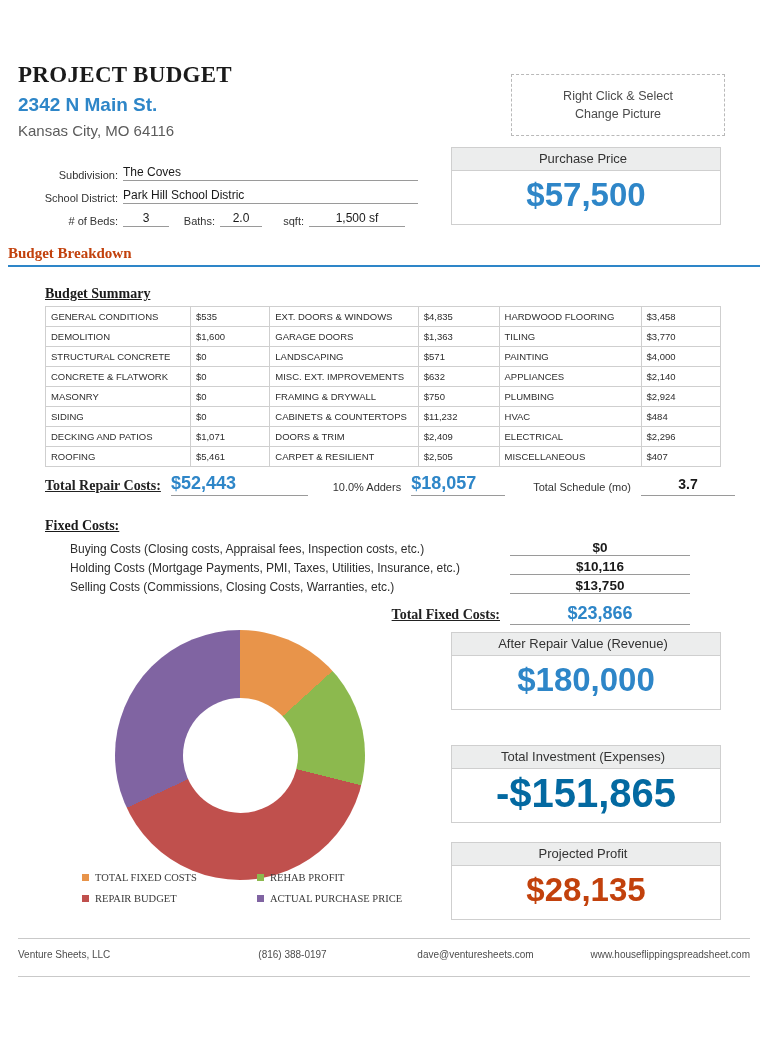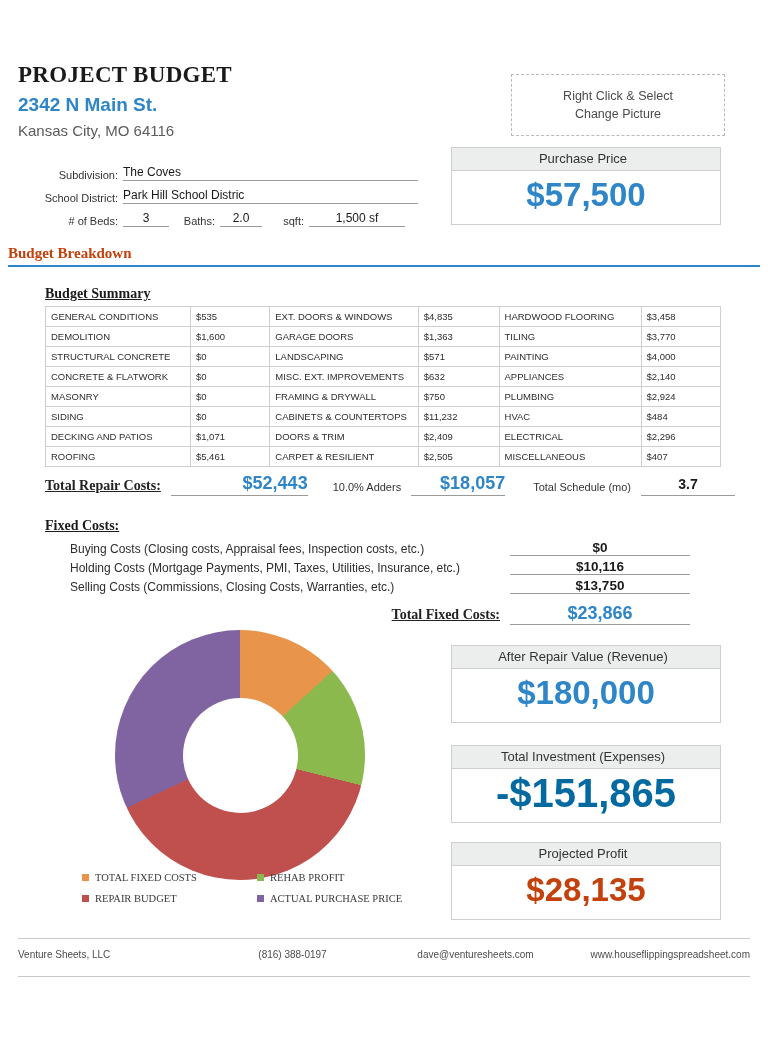--- a/index.html
+++ b/index.html
@@ -204,21 +204,21 @@
     font-size: 14px;
     text-decoration: underline;
     white-space: nowrap;
     padding-bottom: 2px;
   }
   .tot-val {
     border-bottom: 1px solid #9a9a9a;
     color: #2e86c8;
     font-weight: bold;
     font-size: 18px;
-    text-align: right;
+    text-align: left;
     padding-bottom: 1px;
   }
   .small-label {
     font-size: 11px;
     color: #333;
     white-space: nowrap;
     padding-bottom: 3px;
   }
   .tot-val-dark {
     border-bottom: 1px solid #9a9a9a;
@@ -328,21 +328,21 @@
   }
   .swatch {
     width: 7px;
     height: 7px;
     margin-right: 6px;
     flex: 0 0 auto;
   }
 
   
   .res-box { position: absolute; width: 270px; left: 451px; }
-  .res1 { top: 645px; }
+  .res1 { top: 632px; }
   .res2 { top: 745px; }
   .res3 { top: 842px; }
 
   
   .footer {
     position: absolute;
     left: 18px;
     top: 938px;
     width: 732px;
     border-top: 1px solid #c9c9c9;

